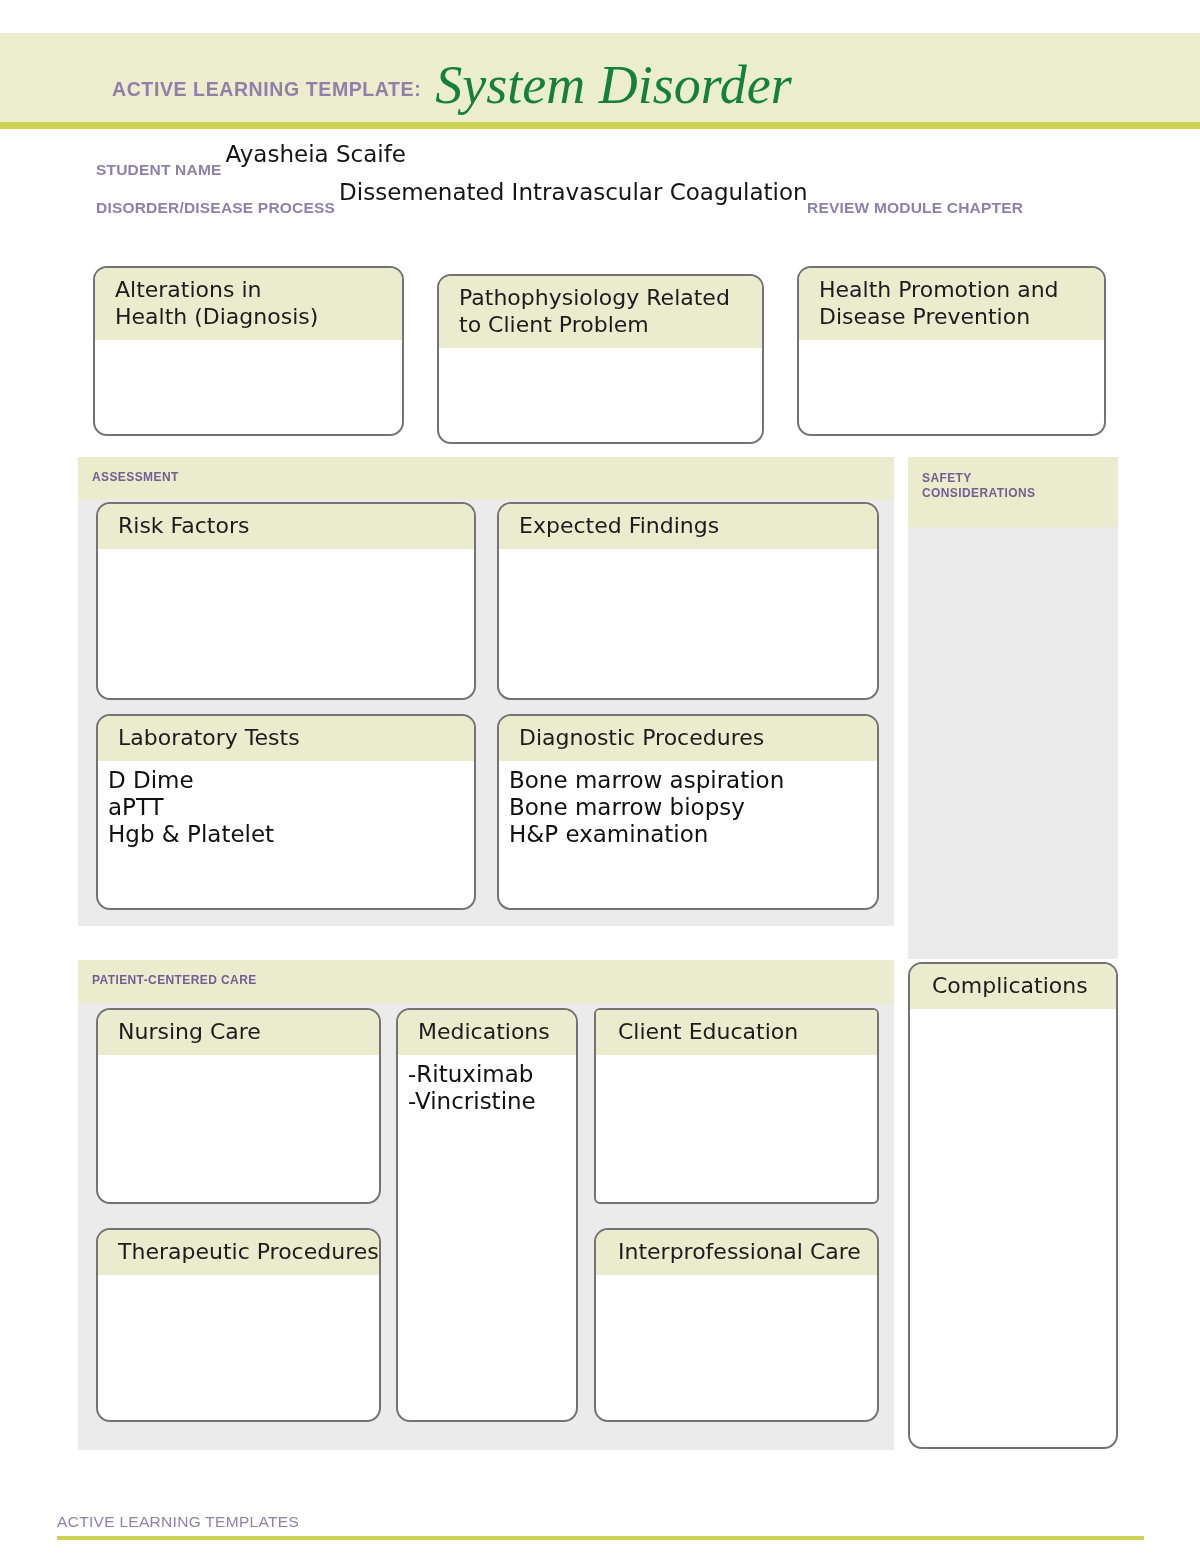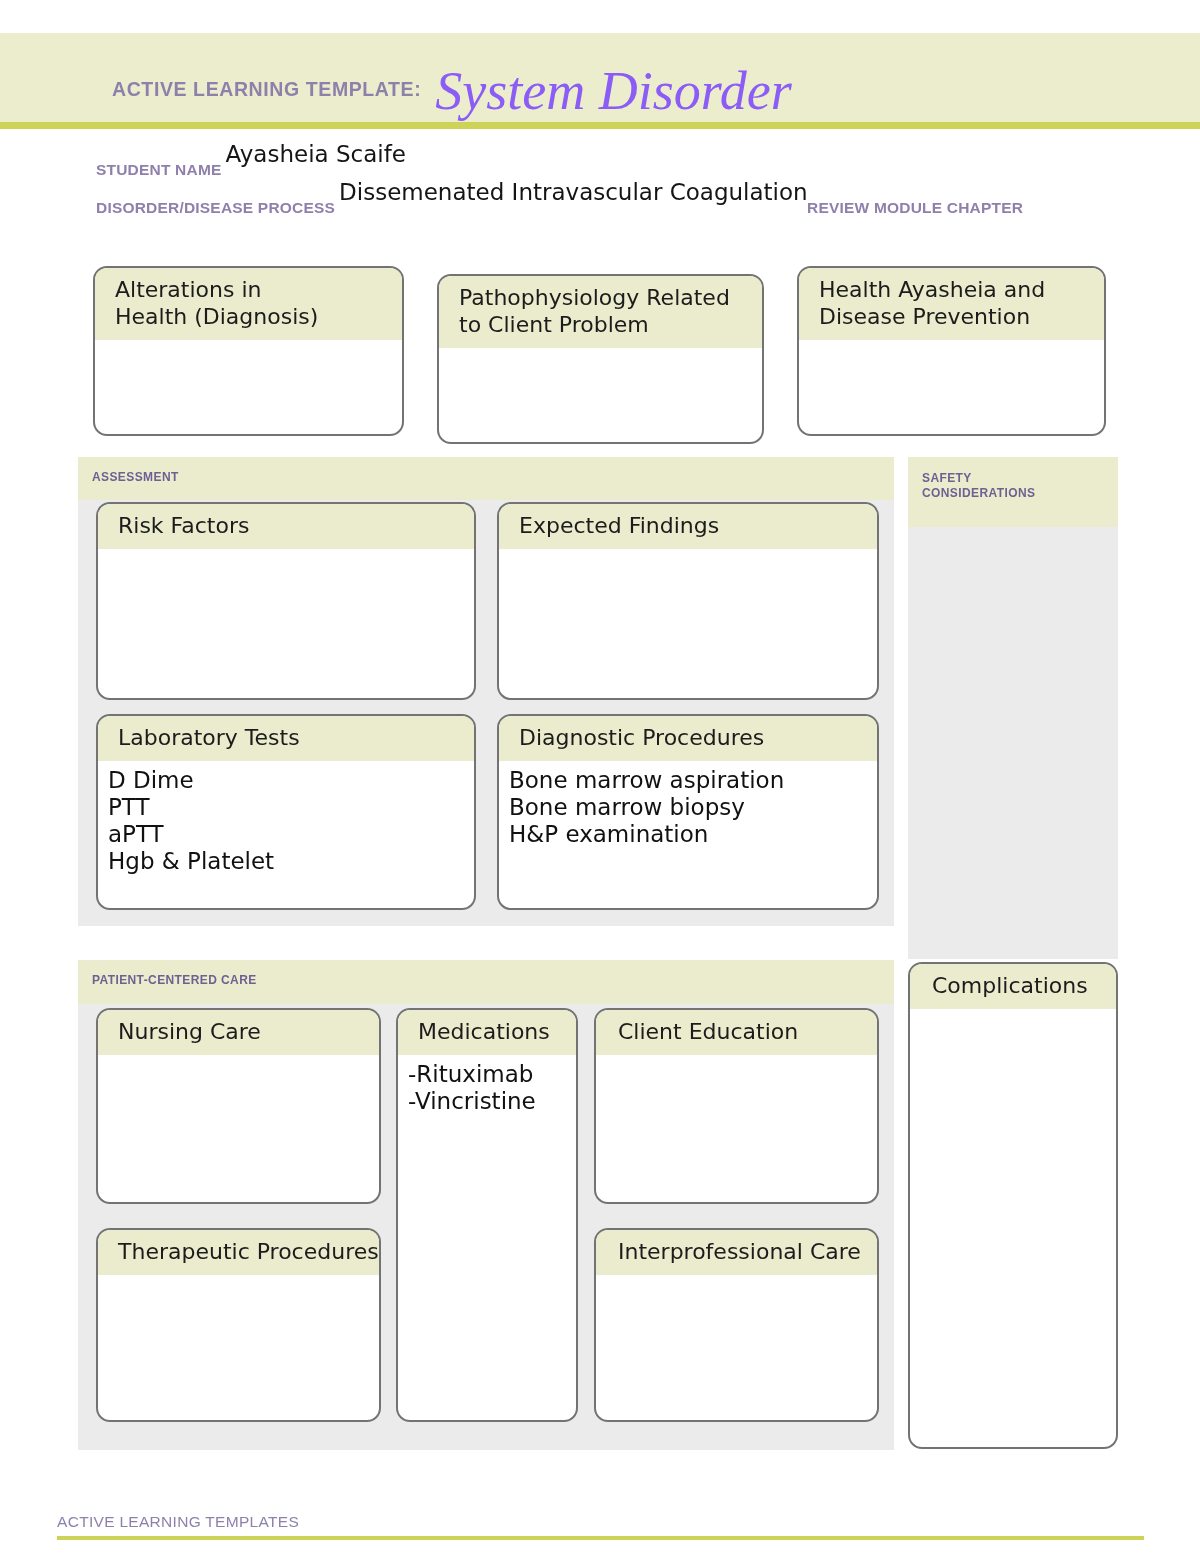--- a/index.html
+++ b/index.html
@@ -31,23 +31,23 @@
     font-size:19.5px;
     letter-spacing:0.6px;
     font-family:"Liberation Sans", sans-serif;
     padding-bottom:21px;
     white-space:nowrap;
   }
   .banner-title{
     font-family:"Liberation Serif", serif;
     font-style:italic;
     font-size:54px;
-    color:#8b5cf6;
+    color:#15803d;
     padding-left:14px;
-    padding-bottom:0;
+    padding-bottom:6px;
     white-space:nowrap;
   }
 
   
   .field-row{
     position:absolute;
     font-size:0;
     white-space:nowrap;
   }
   .field-label{
@@ -151,21 +151,21 @@
 
   #box-complications{left:908px;top:962px;width:210px;height:487px;}
   #box-complications .card-head{padding-left:22px;}
 
   
   #panel-pcc{left:78px;top:960px;width:816px;height:490px;}
   #panel-pcc .panel-head{height:44px;}
 
   #box-nursing{left:96px;top:1008px;width:285px;height:196px;}
   #box-meds{left:396px;top:1008px;width:182px;height:414px;}
-  #box-client-ed{left:594px;top:1008px;width:285px;height:196px;}
+  #box-client-ed{left:594px;top:1008px;width:285px;height:196px;border-radius:6px;}
   #box-therapeutic{left:96px;top:1228px;width:285px;height:194px;}
   #box-interprof{left:594px;top:1228px;width:285px;height:194px;}
 
   #box-meds .card-body{}
   #box-client-ed .card-head,
   #box-interprof .card-head{padding-left:22px;}
 
   
   .footer-label{
     position:absolute;left:57px;top:1513px;
@@ -217,21 +217,21 @@
   <div class="card-body"></div>
 </div>
 
 <div class="card" id="box-patho">
   <div class="card-head">Pathophysiology Related
 to Client Problem</div>
   <div class="card-body"></div>
 </div>
 
 <div class="card" id="box-health">
-  <div class="card-head">Health Ayasheia and
+  <div class="card-head">Health Promotion and
 Disease Prevention</div>
   <div class="card-body"></div>
 </div>
 
 <div class="panel" id="panel-assessment">
   <div class="panel-head">ASSESSMENT</div>
 </div>
 
 <div class="card" id="box-risk">
   <div class="card-head">Risk Factors</div>
@@ -240,21 +240,20 @@
 
 <div class="card" id="box-expected">
   <div class="card-head">Expected Findings</div>
   <div class="card-body"></div>
 </div>
 
 <div class="card" id="box-lab">
   <div class="card-head">Laboratory Tests</div>
   <div class="card-body">
       <div>D Dime</div>
-      <div>PTT</div>
       <div>aPTT</div>
       <div>Hgb &amp; Platelet</div>
     </div>
 </div>
 
 <div class="card" id="box-diagnostic">
   <div class="card-head">Diagnostic Procedures</div>
   <div class="card-body">
       <div>Bone marrow aspiration</div>
       <div>Bone marrow biopsy</div>

